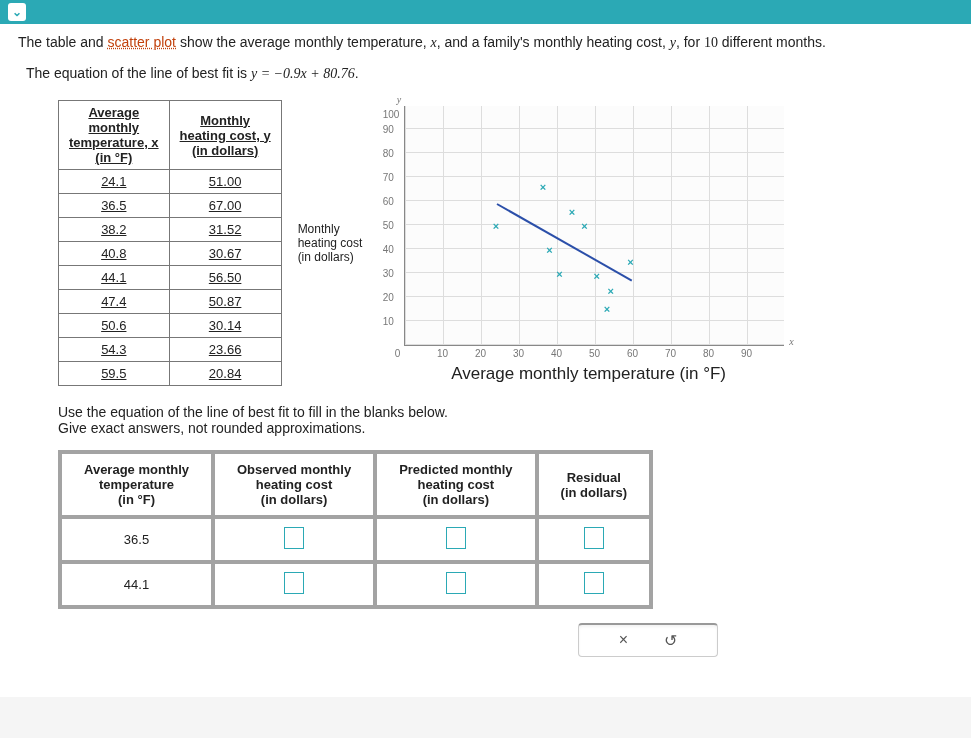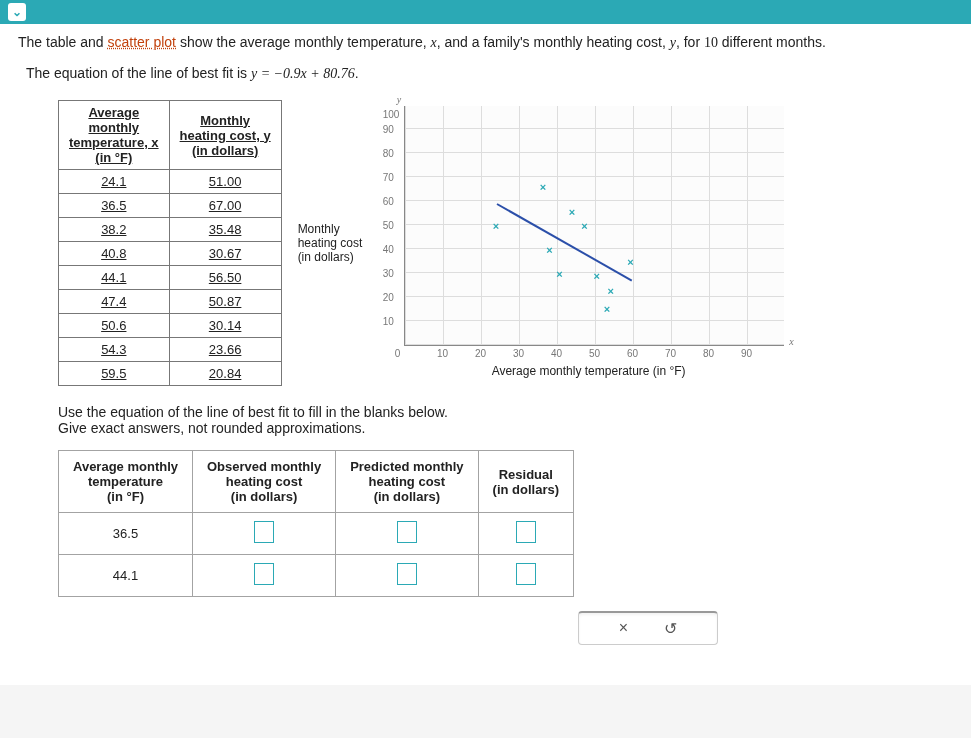--- a/index.html
+++ b/index.html
@@ -86,31 +86,31 @@
   color:#2ba9b5; font-weight:bold;
   transform: translate(-50%,50%);
   font-size: 11px;
 }
 .fit-line {
   position:absolute;
   width: 2px;
   background:#2b4fa9;
   transform-origin: top center;
 }
-.xlabel-text { font-size:12px; margin-top: 18px; }
+.xlabel-text { font-size:17px; margin-top: 18px; }
 
 .instruct { margin: 18px 0 14px 40px; }
 
 table.answer {
   border-collapse: collapse;
   margin-left: 40px;
 }
 table.answer th, table.answer td {
-  border: 1px solid #a3a3a3;
-  padding: 8px 14px;
+  border: 4px solid #a3a3a3;
+  padding: 8px 22px;
   text-align: center;
   font-size: 13px;
   margin-left: 36px;
 }
 .input-box {
   width: 20px; height: 22px;
   border: 1px solid #2ba9b5;
   display: inline-block;
   background: #fff;
 }
@@ -169,21 +169,21 @@
         <tr>
             <td>24.1</td>
             <td>51.00</td>
           </tr>
         <tr>
             <td>36.5</td>
             <td>67.00</td>
           </tr>
         <tr>
             <td>38.2</td>
-            <td>35.48</td>
+            <td>31.52</td>
           </tr>
         <tr>
             <td>40.8</td>
             <td>30.67</td>
           </tr>
         <tr>
             <td>44.1</td>
             <td>56.50</td>
           </tr>
         <tr>

